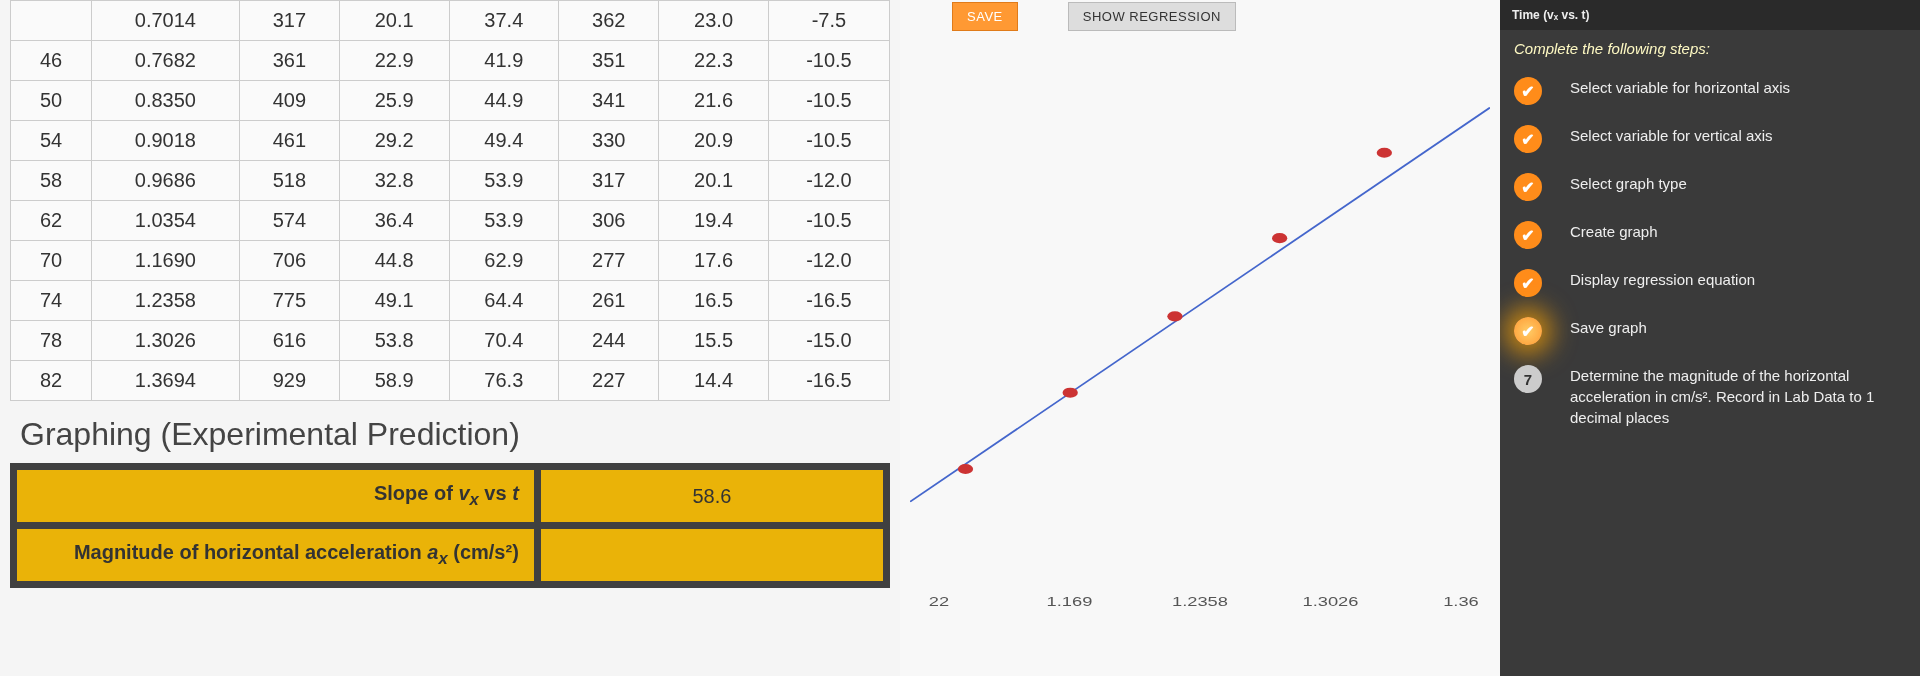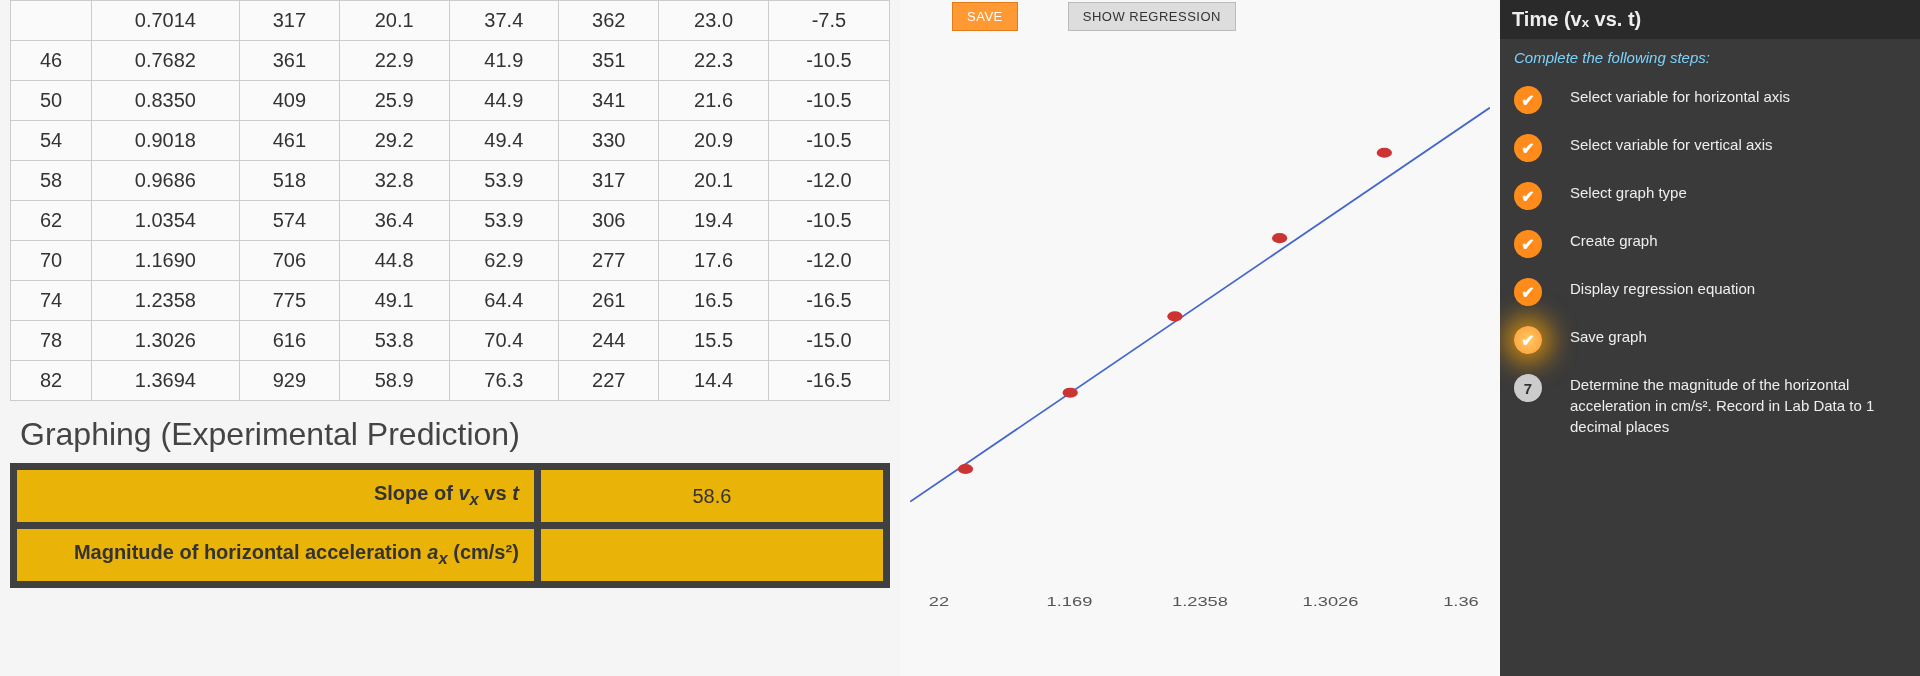--- a/index.html
+++ b/index.html
@@ -101,28 +101,28 @@
     width: 420px;
     background: #3a3a3a;
     color: #eee;
     display: flex;
     flex-direction: column;
     padding: 0;
   }
   .right-header {
     background: #2a2a2a;
     padding: 8px 12px;
-    font-size: 20px;
+    font-size: 12px;
     font-weight: bold;
   }
   .right-subheader {
     padding: 10px 14px;
     font-style: italic;
     font-size: 15px;
-    color: #7dd3fc;
+    color: #fef9c3;
   }
   .step {
     display: flex;
     align-items: flex-start;
     gap: 28px;
     padding: 10px 14px;
     font-size: 15px;
   }
   .step .badge {
     width: 28px;

